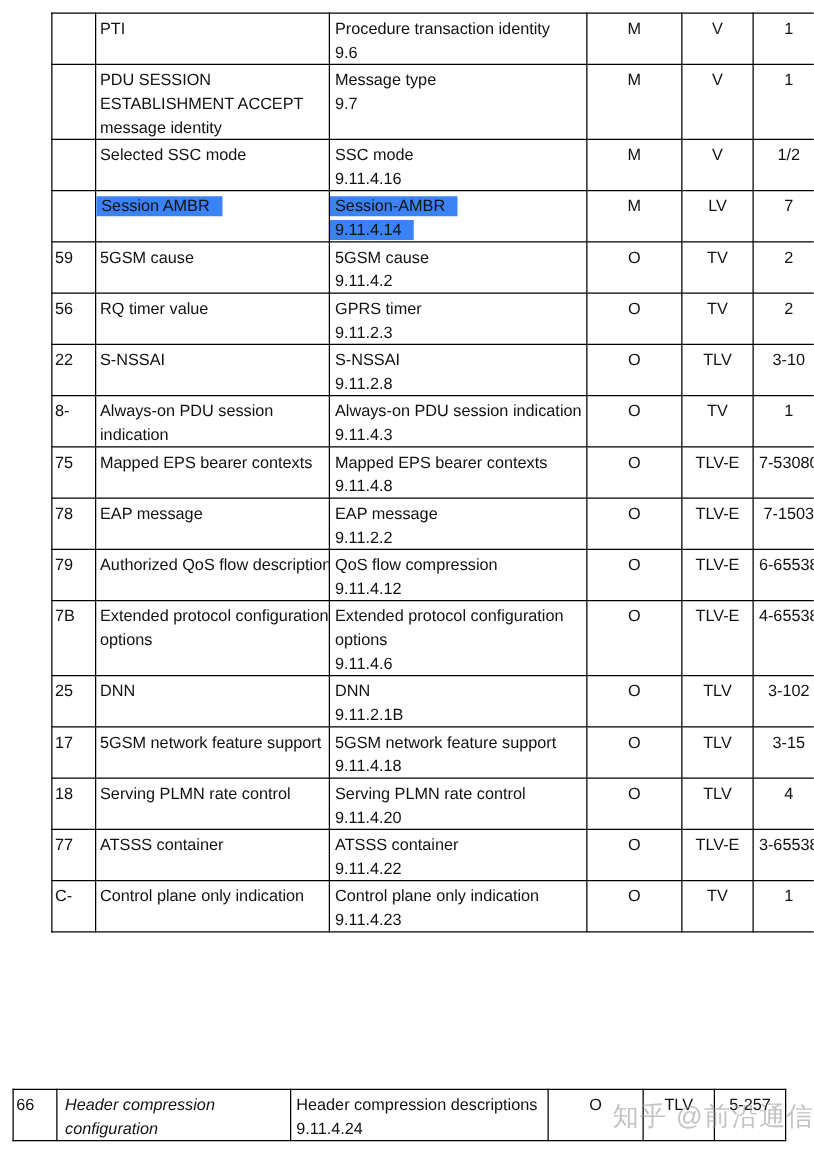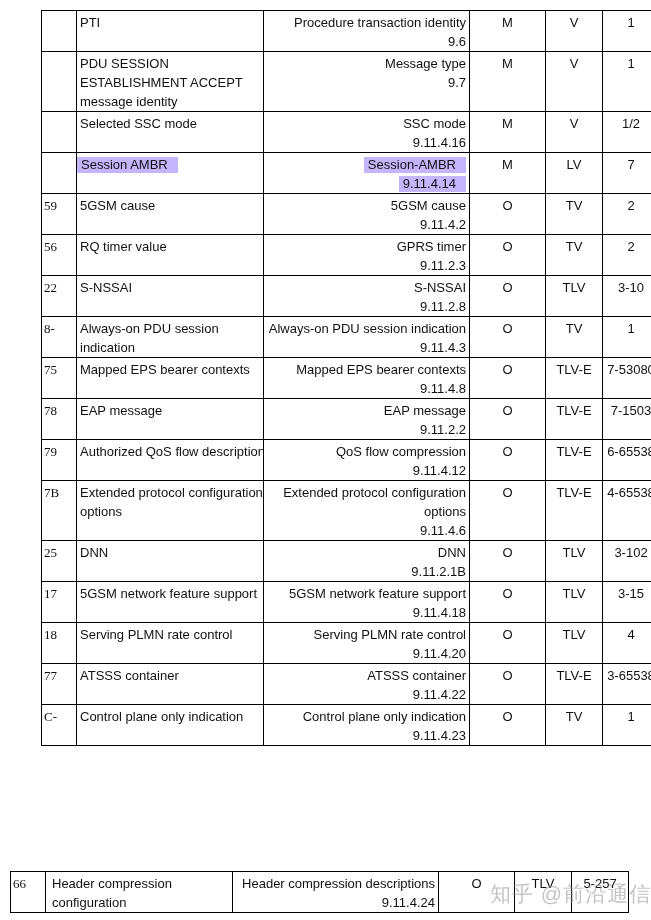--- a/index.html
+++ b/index.html
@@ -26,32 +26,32 @@
   #t2 { top: 871px; }
   td {
     border: 1px solid #000000;
     vertical-align: top;
     font-size: 13px;
     line-height: 19px;
     padding: 2px 3px 0 3px;
     overflow: hidden;
     word-wrap: normal;
   }
-  td.c-iei   { padding-left: 2px; font-family: Liberation Serif, serif; }
+  td.c-iei   { padding-left: 2px; }
   td.c-name  { }
-  td.c-type  { padding-left: 4px; text-align: right; }
+  td.c-type  { padding-left: 4px; }
   td.c-center { text-align: center; padding-left: 1px; padding-right: 1px; }
   .ln { white-space: nowrap; }
   
   tr.hl td.c-name, tr.hl td.c-type { padding-left: 0; }
   tr.hl td.c-name .ln, tr.hl td.c-type .ln {
-    background: #c4b5fd;
+    background: #3b82f6;
     padding: 0 10px 1px 4px;
   }
-  #t2 td.c-name { padding-left: 6px; }
+  #t2 td.c-name { padding-left: 6px; font-style: italic; }
   .watermark {
     position: absolute;
     left: 490px;
     top: 881px;
     font-size: 21px;
     line-height: 26px;
     color: rgba(158, 158, 158, 0.62);
     white-space: nowrap;
     z-index: 5;
     letter-spacing: 1px;

